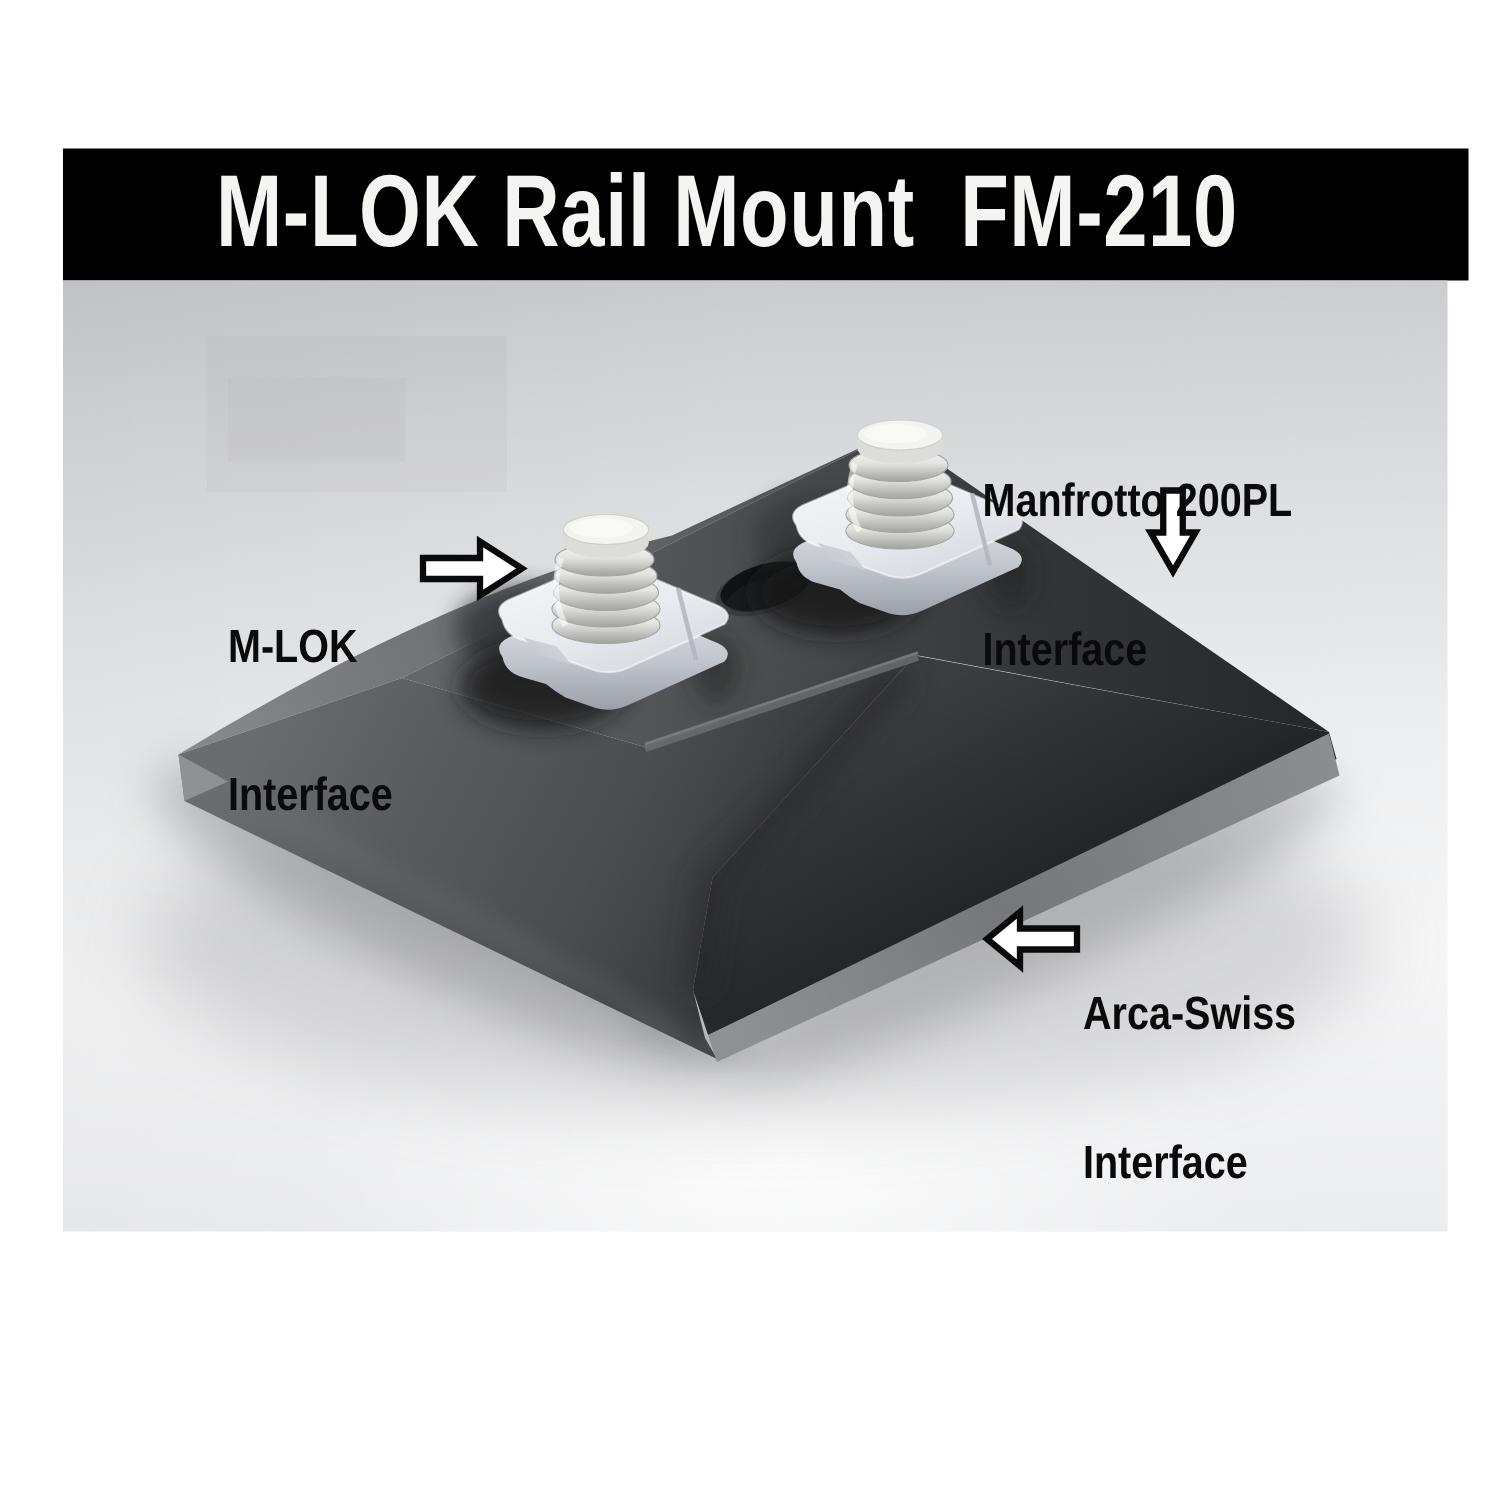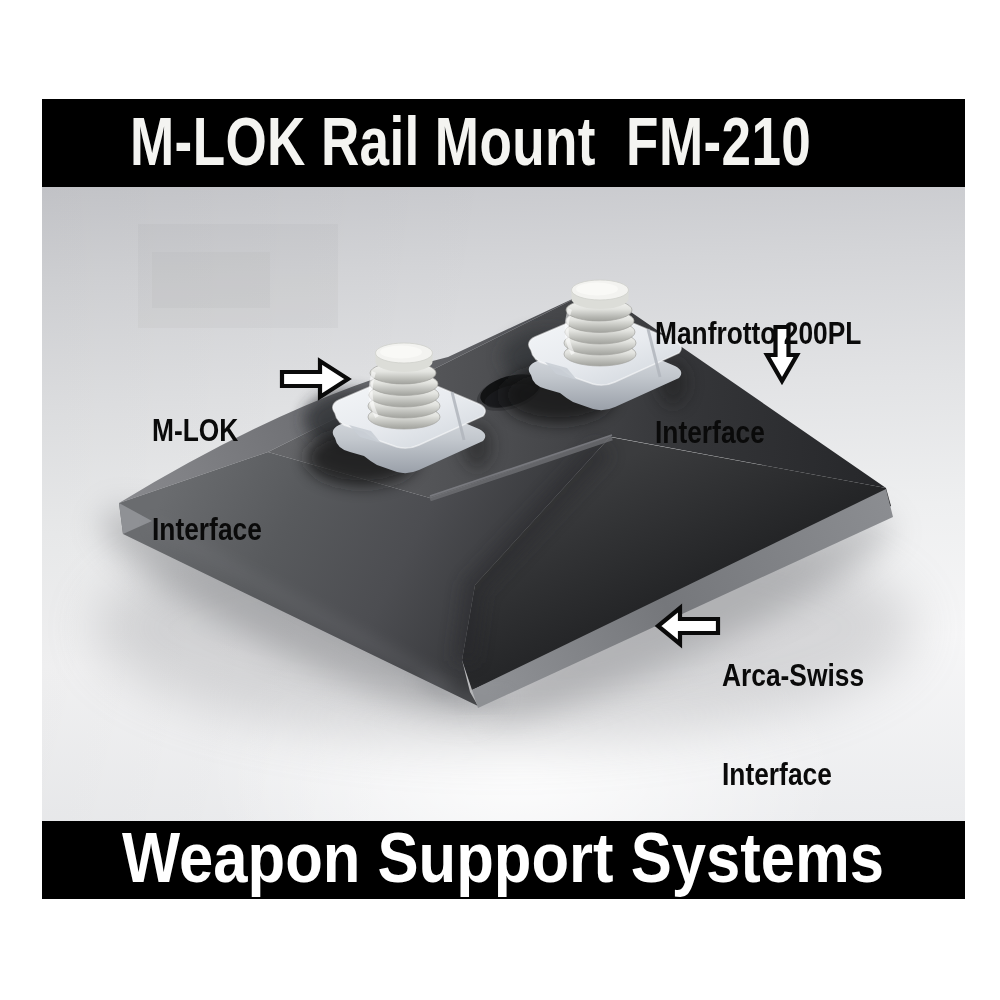--- a/index.html
+++ b/index.html
@@ -13,21 +13,21 @@
     background:
       radial-gradient(ellipse 55% 45% at 52% 92%, rgba(255,255,255,.85), rgba(255,255,255,0) 62%),
       linear-gradient(100deg, rgba(0,0,0,.035), rgba(255,255,255,0) 45%),
       linear-gradient(178deg,#c8c9cd 0%,#d4d5d8 14%,#e2e3e5 33%,#eeeff0 52%,#f6f6f7 72%,#ebecee 100%);
   }
   svg.scene{position:absolute;left:0;top:0;width:1000px;height:1000px;}
   .banner{
     position:absolute;background:#000000;display:flex;align-items:center;
     color:#f4f4f1;
   }
-  .banner-top{left:42px;top:99px;width:923px;height:88px;}
+  .banner-top{left:42px;top:99px;width:923px;height:88px;padding-left:14px;}
   .banner-top .banner-text{
     font-size:68px;font-weight:bold;letter-spacing:.5px;white-space:pre;
     transform:scaleX(.78);transform-origin:0 50%;margin-left:88px;margin-top:-4px;
   }
   .banner-bottom{left:42px;top:821px;width:923px;height:78px;justify-content:center;color:#ffffff;}
   .banner-bottom .banner-text{
     font-size:70px;font-weight:bold;white-space:pre;
     transform:scaleX(.88);transform-origin:50% 50%;margin-top:-4px;
   }
   .callout{
@@ -178,17 +178,14 @@
   </div>
   <div class="callout co-mlok">
     <span style="display:block">M-LOK</span>
     <span style="display:block">Interface</span>
   </div>
   <div class="callout co-arca">
     <span style="display:block">Arca-Swiss</span>
     <span style="display:block">Interface</span>
   </div>
 
-  <div class="banner banner-bottom">
-    <span class="banner-text">Weapon Support Systems</span>
-  </div>
 
 </div>
 
 </body></html>

